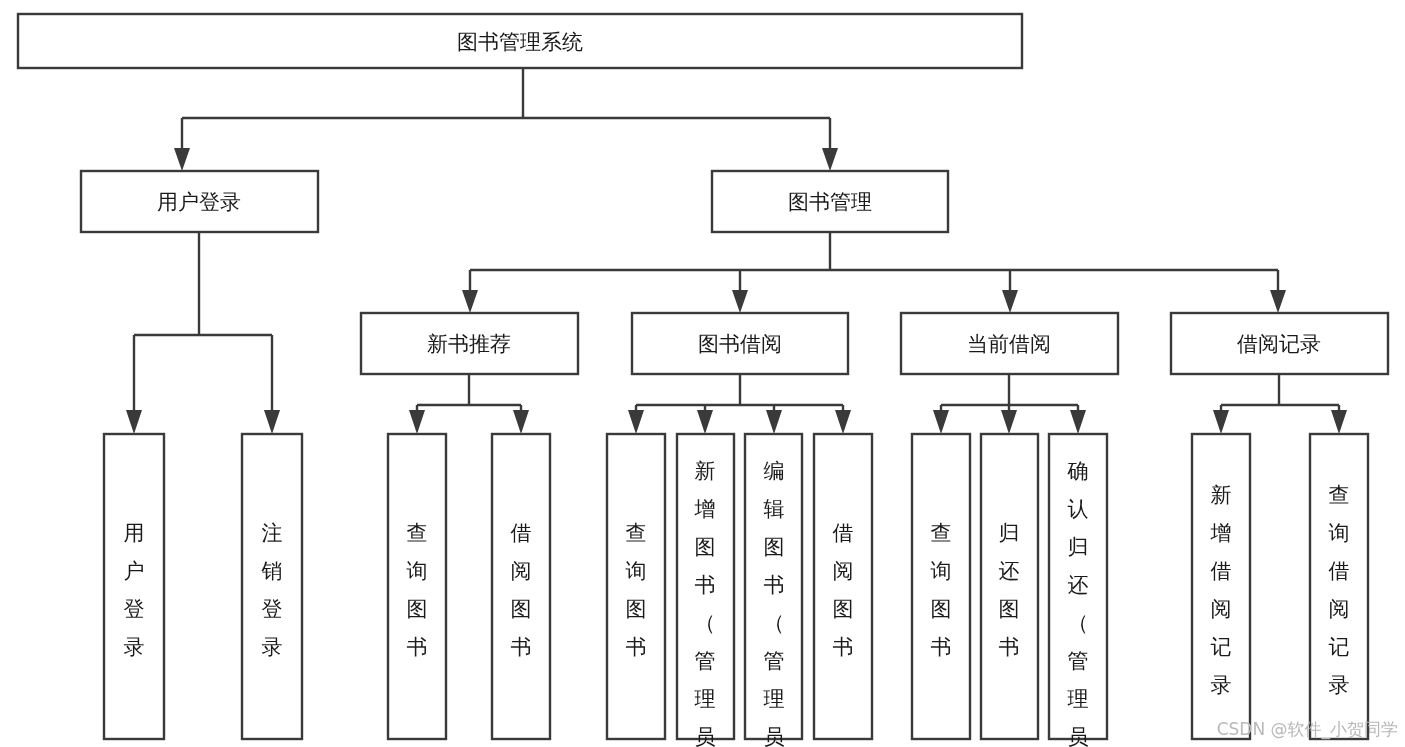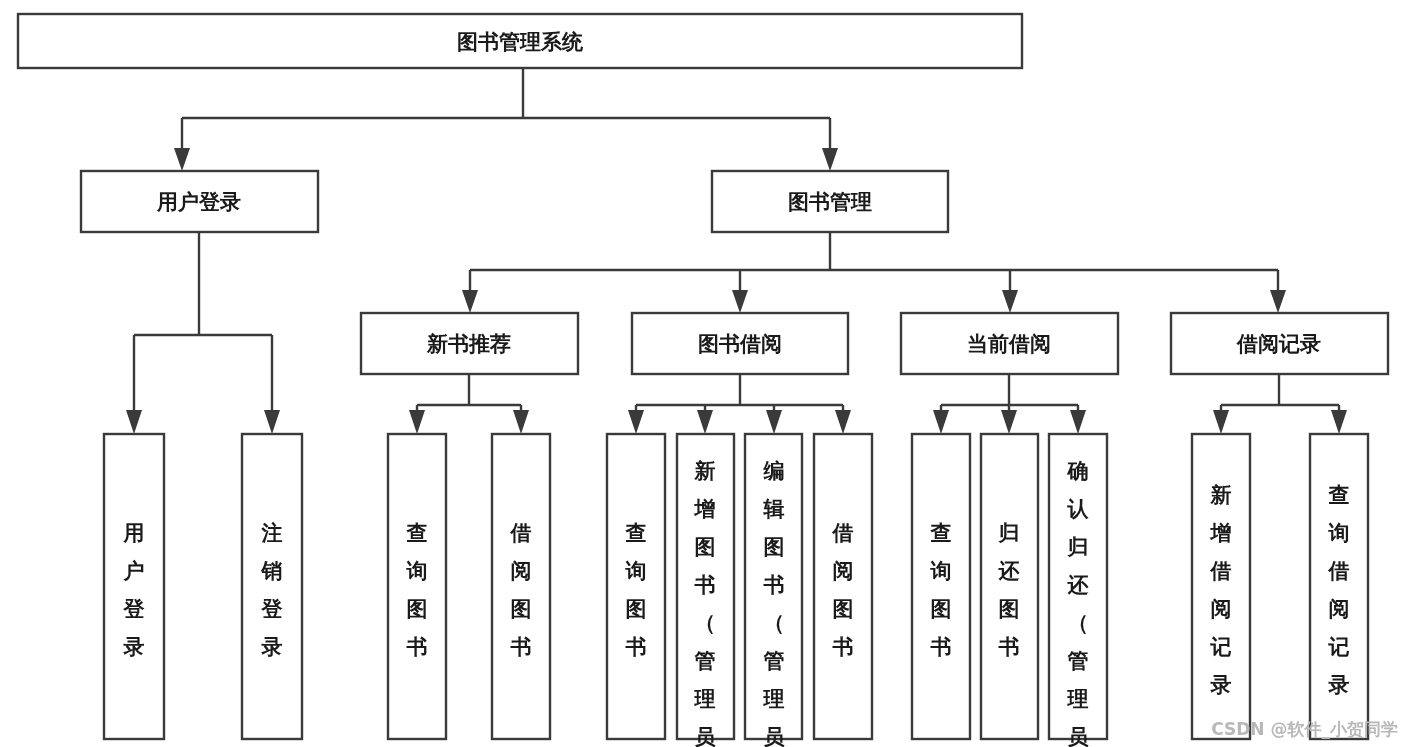--- a/index.html
+++ b/index.html
@@ -11,21 +11,20 @@
     width: 1405px;
     height: 747px;
     font-family: "DejaVu Sans", "Liberation Sans", sans-serif;
     overflow: hidden;
   }
   #diagram-root {
     position: relative;
     width: 1405px;
     height: 747px;
     background: #ffffff;
-    font-weight: bold;
   }
   svg.diagram-canvas {
     position: absolute;
     top: 0;
     left: 0;
     width: 1405px;
     height: 747px;
   }
   .node-box {
     fill: #ffffff;

